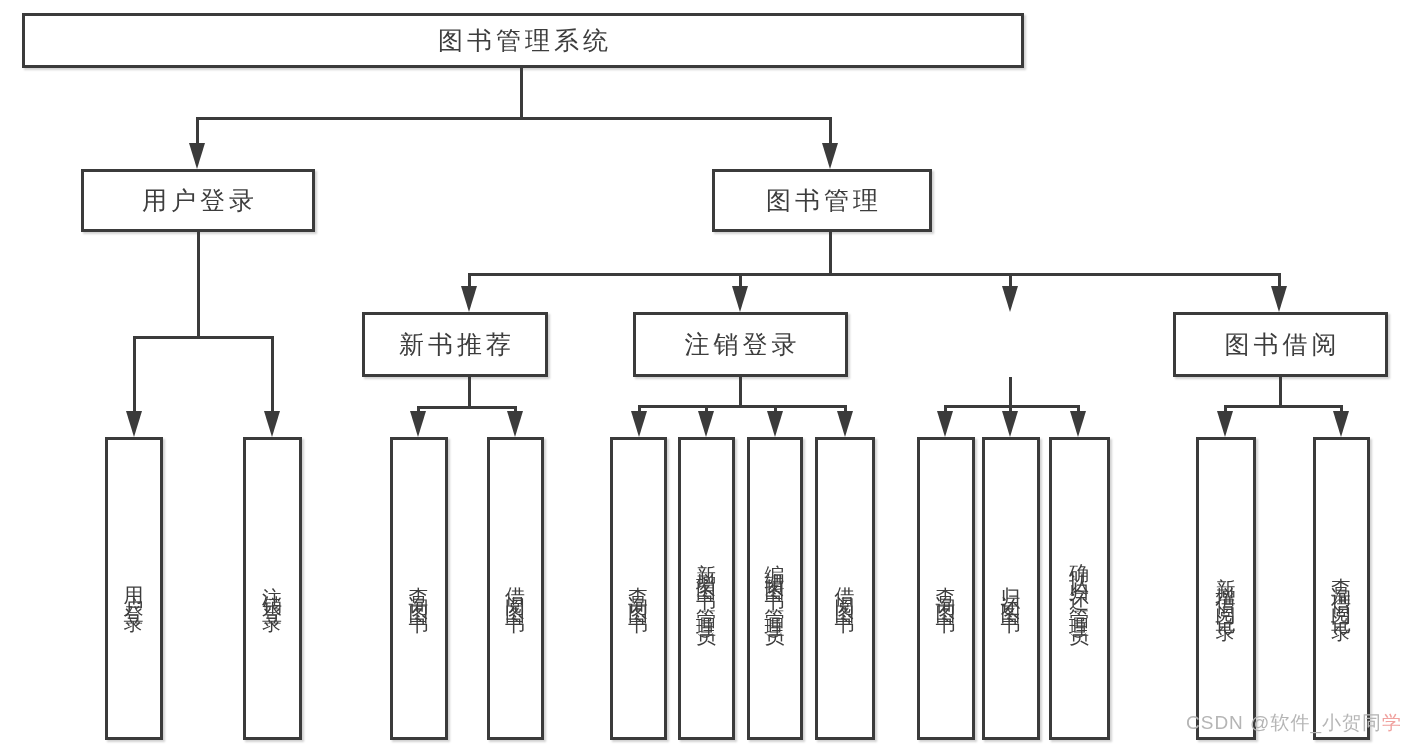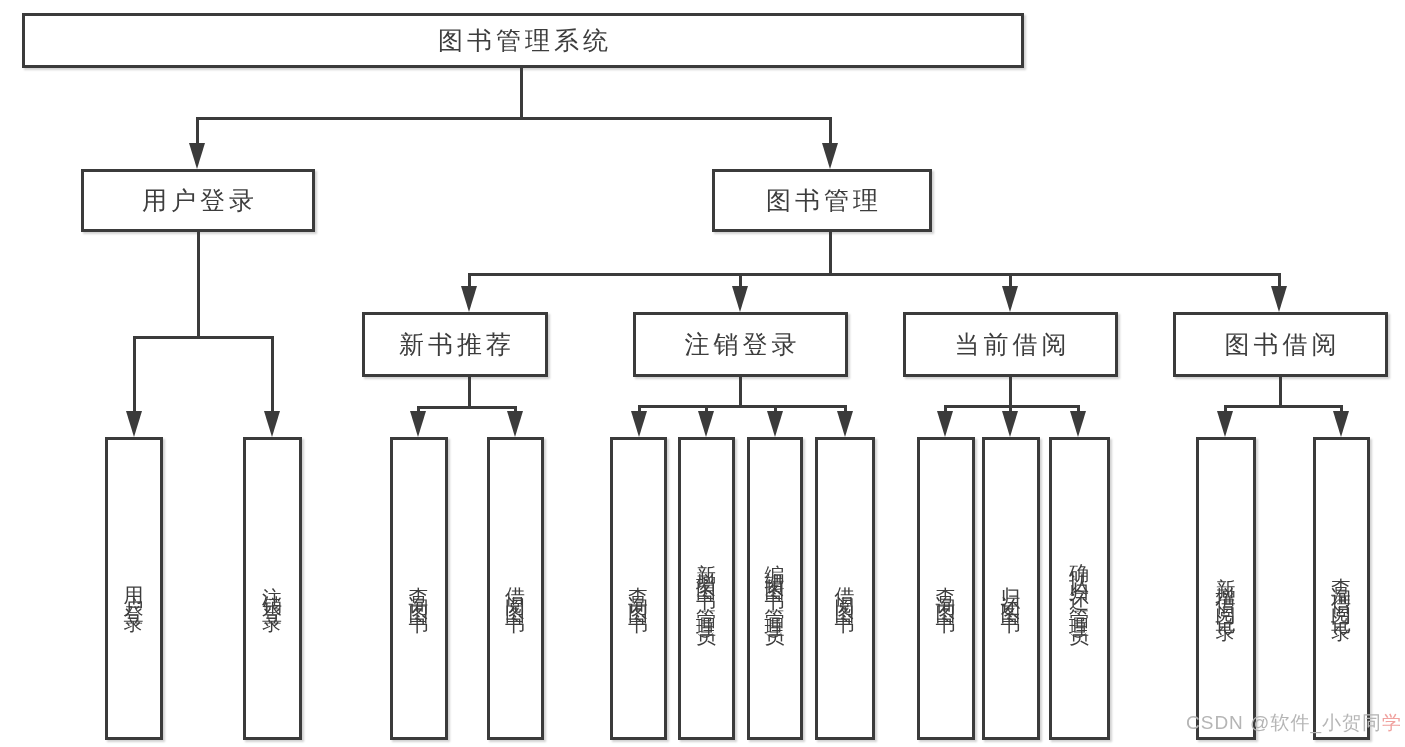--- a/index.html
+++ b/index.html
@@ -49,23 +49,20 @@
   </div>
   <div class="box hbox" style="left:712px;top:169px;width:220px;height:63px">
     <span>图书管理</span>
   </div>
 
   <div class="box hbox" style="left:362px;top:312px;width:186px;height:65px">
     <span>新书推荐</span>
   </div>
   <div class="box hbox" style="left:633px;top:312px;width:215px;height:65px">
     <span>注销登录</span>
-  </div>
-  <div class="box hbox" style="left:903px;top:312px;width:215px;height:65px">
-    <span>当前借阅</span>
   </div>
   <div class="box hbox" style="left:1173px;top:312px;width:215px;height:65px">
     <span>图书借阅</span>
   </div>
 
   <div class="box vbox" style="left:105px;top:437px;width:58px;height:303px">
     <span>用户登录</span>
   </div>
   <div class="box vbox" style="left:243px;top:437px;width:59px;height:303px">
     <span>注销登录</span>

